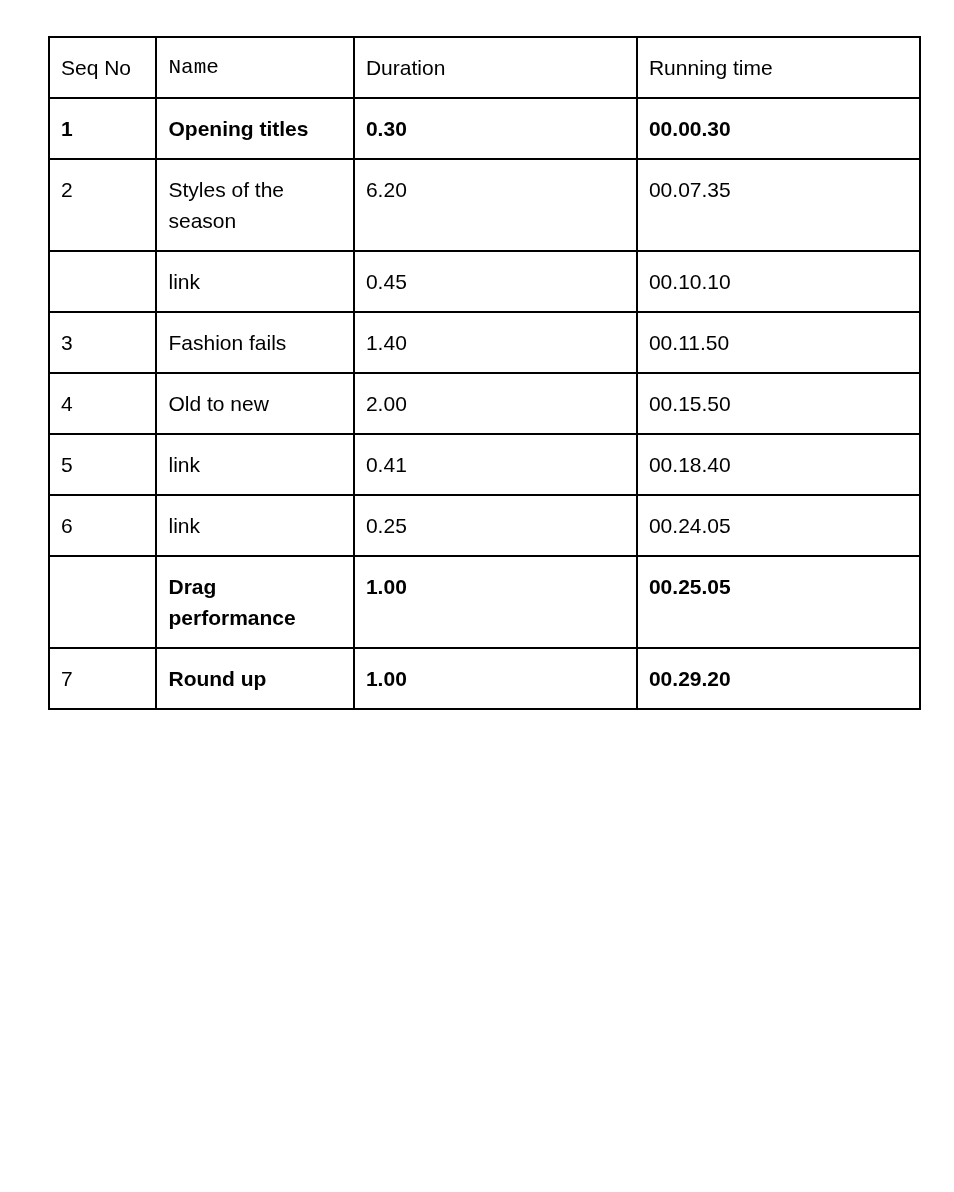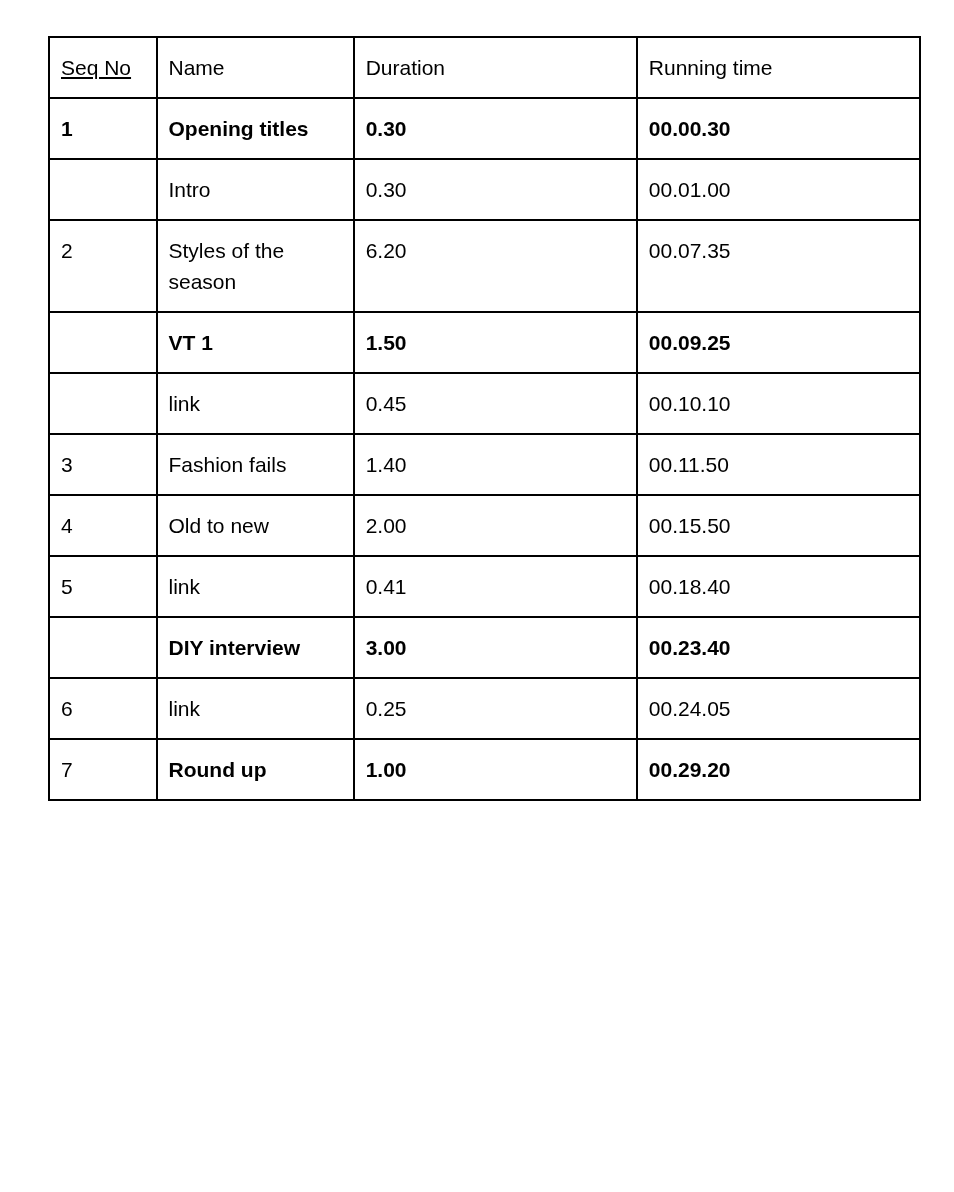--- a/index.html
+++ b/index.html
@@ -11,22 +11,22 @@
     font-size: 21px;
   }
   table.rundown td {
     border: 2px solid #000;
     vertical-align: top;
     padding: 14px 10px 14px 11px;
     line-height: 31px;
   }
   table.rundown tr { height: 56px; }
   table.rundown tr.tall { height: 87px; }
-  td.c0 { width: 85px; text-decoration: underline; }
-  td.c1 { width: 175px; }
+  td.c0 { width: 85px; }
+  td.c1 { width: 175px; font-family: Liberation Mono, monospace; }
   td.c2 { width: 262px; }
   td.c3 { width: 262px; }
   tr.bold td { font-weight: bold; }
   tr.header td { font-weight: normal; }
 </style>
 </head>
 <body>
 
 <table class="rundown">
   <tbody>
@@ -35,37 +35,25 @@
       <td class="c1">Name</td>
       <td class="c2">Duration</td>
       <td class="c3">Running time</td>
     </tr>
     <tr class="bold">
       <td>1</td>
       <td>Opening titles</td>
       <td>0.30</td>
       <td>00.00.30</td>
     </tr>
-    <tr>
-      <td></td>
-      <td>Intro</td>
-      <td>0.30</td>
-      <td>00.01.00</td>
-    </tr>
     <tr class="tall">
       <td>2</td>
       <td>Styles of the season</td>
       <td>6.20</td>
       <td>00.07.35</td>
-    </tr>
-    <tr class="bold">
-      <td></td>
-      <td>VT 1</td>
-      <td>1.50</td>
-      <td>00.09.25</td>
     </tr>
     <tr>
       <td></td>
       <td>link</td>
       <td>0.45</td>
       <td>00.10.10</td>
     </tr>
     <tr>
       <td>3</td>
       <td>Fashion fails</td>
@@ -77,31 +65,31 @@
       <td>Old to new</td>
       <td>2.00</td>
       <td>00.15.50</td>
     </tr>
     <tr>
       <td>5</td>
       <td>link</td>
       <td>0.41</td>
       <td>00.18.40</td>
     </tr>
-    <tr class="bold">
-      <td></td>
-      <td>DIY interview</td>
-      <td>3.00</td>
-      <td>00.23.40</td>
-    </tr>
     <tr>
       <td>6</td>
       <td>link</td>
       <td>0.25</td>
       <td>00.24.05</td>
+    </tr>
+    <tr class="bold tall">
+      <td></td>
+      <td>Drag performance</td>
+      <td>1.00</td>
+      <td>00.25.05</td>
     </tr>
     <tr class="bold">
       <td style="font-weight:normal">7</td>
       <td>Round up</td>
       <td>1.00</td>
       <td>00.29.20</td>
     </tr>
 
   </tbody>
 </table>

